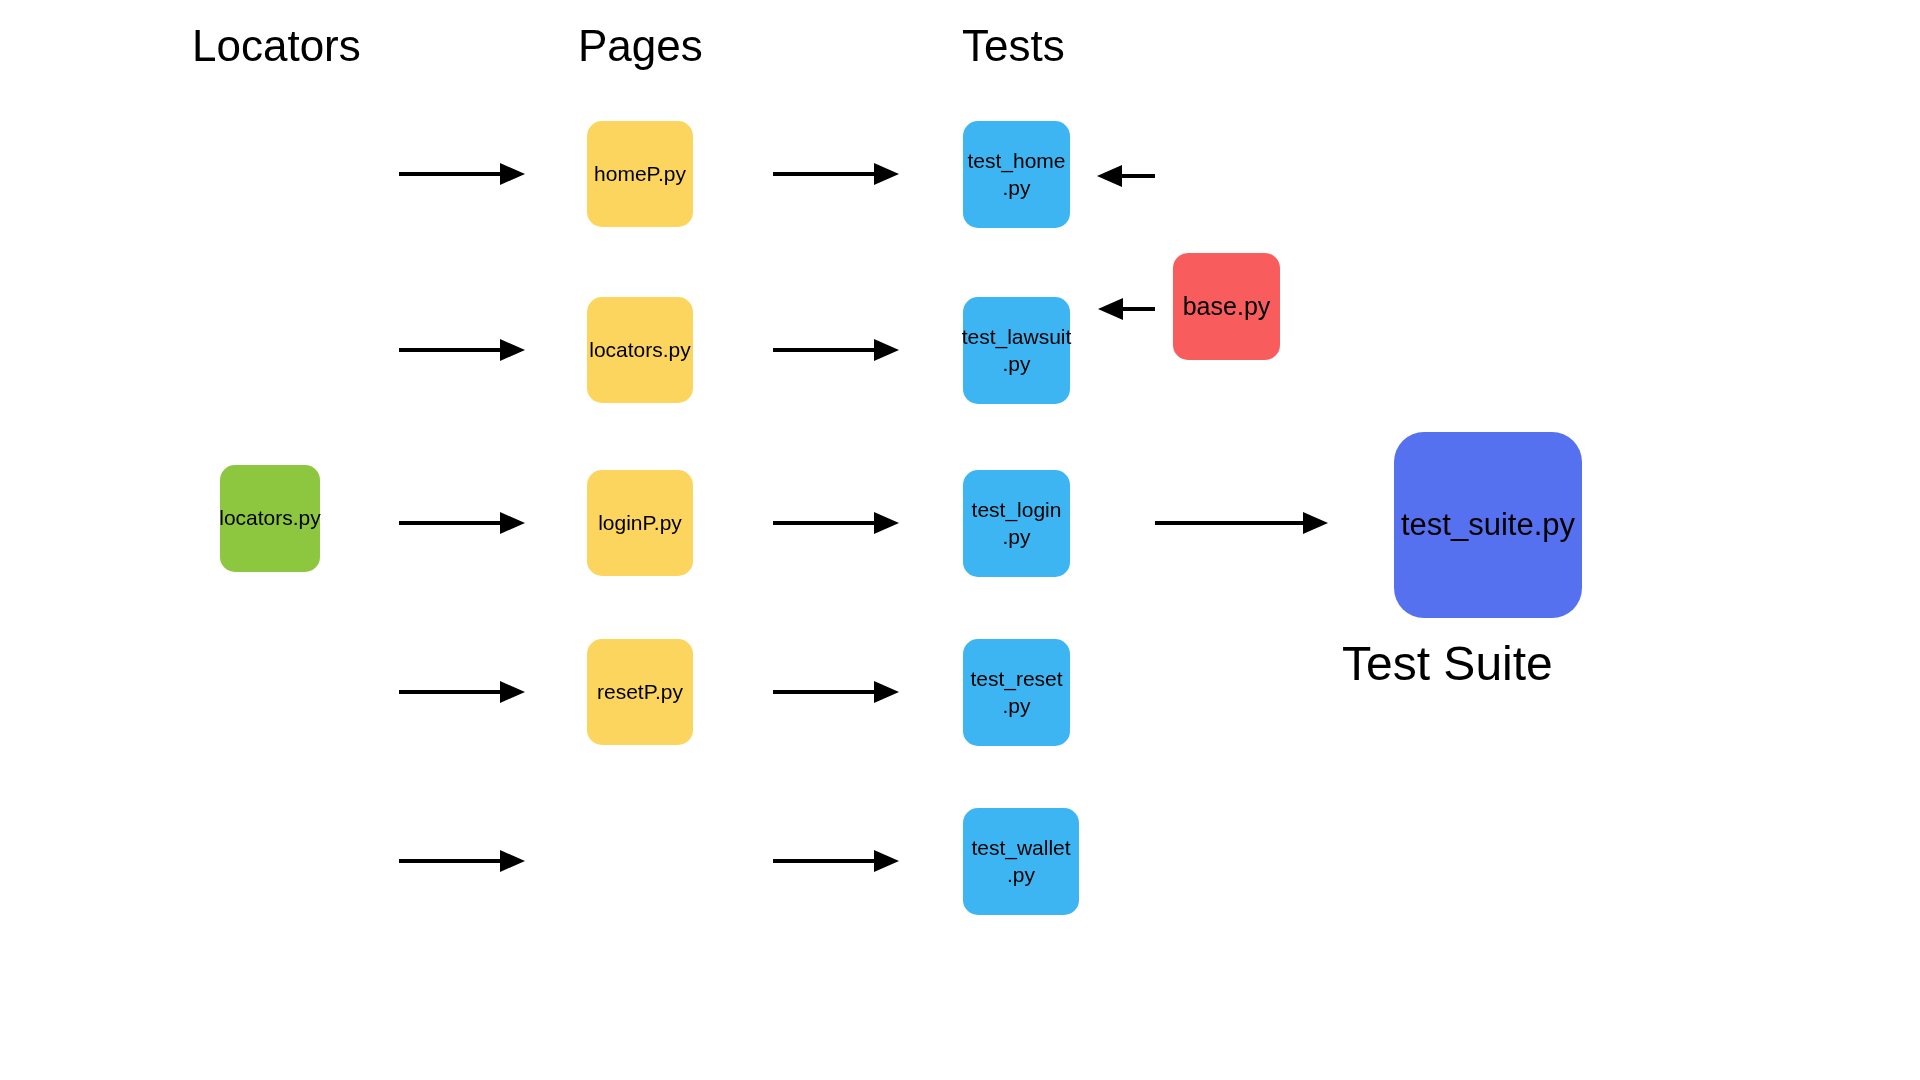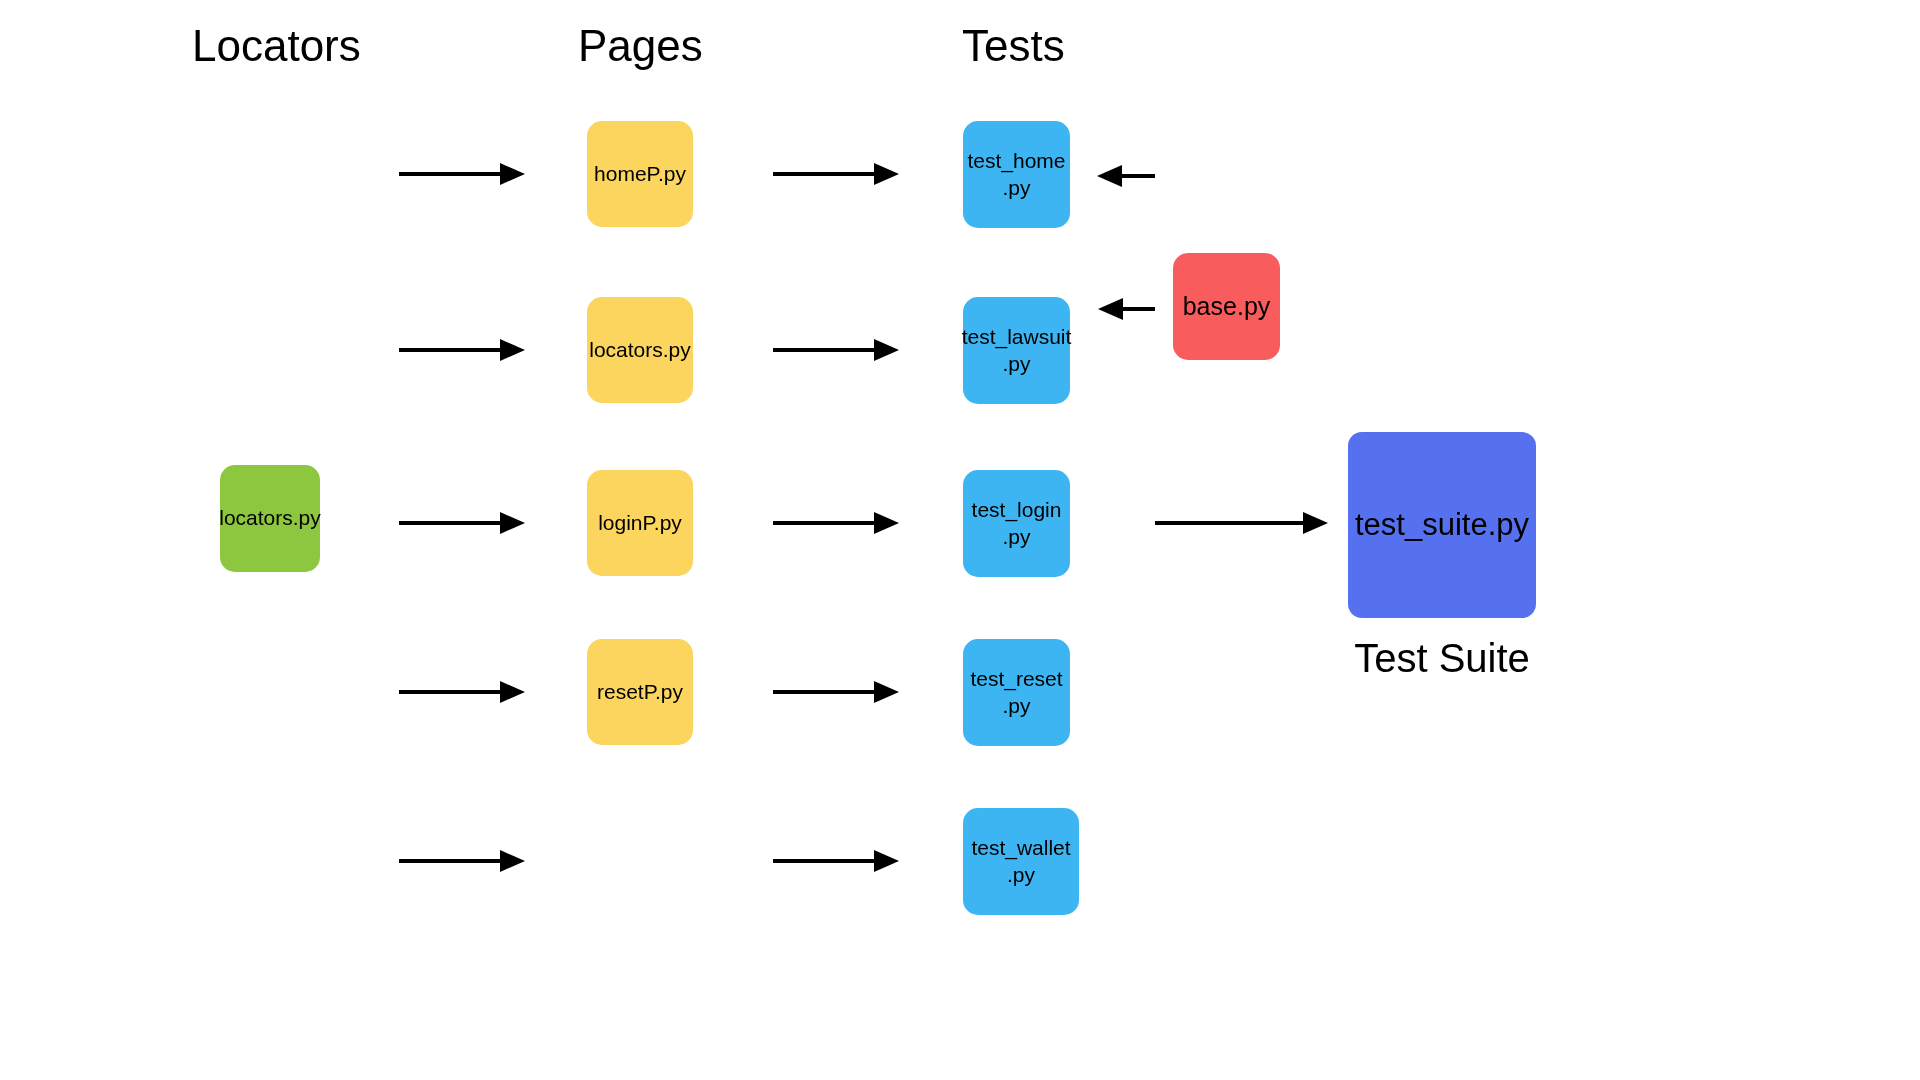--- a/index.html
+++ b/index.html
@@ -28,26 +28,27 @@
     font-size:21px;
     line-height:1.25;
     white-space:pre-line;
   }
   .yellow{background:#FBD55E;}
   .sky{background:#3DB5F2;}
   .green{background:#8DC63F;}
   .red{background:#F85C5C;}
   .suite{
     background:#5671F0;
-    border-radius:14px;
+    border-radius:30px;
     font-size:31px;
+    margin-left:46px;
   }
   .caption{
     position:absolute;
-    font-size:40px;
+    font-size:48px;
     color:#000000;
     text-align:center;
     white-space:nowrap;
   }
   #arrows{position:absolute;left:0;top:0;}
   #arrows line{stroke:#000000;stroke-width:4;}
   #arrows polygon{fill:#000000;}
 </style>
 </head>
 <body>

